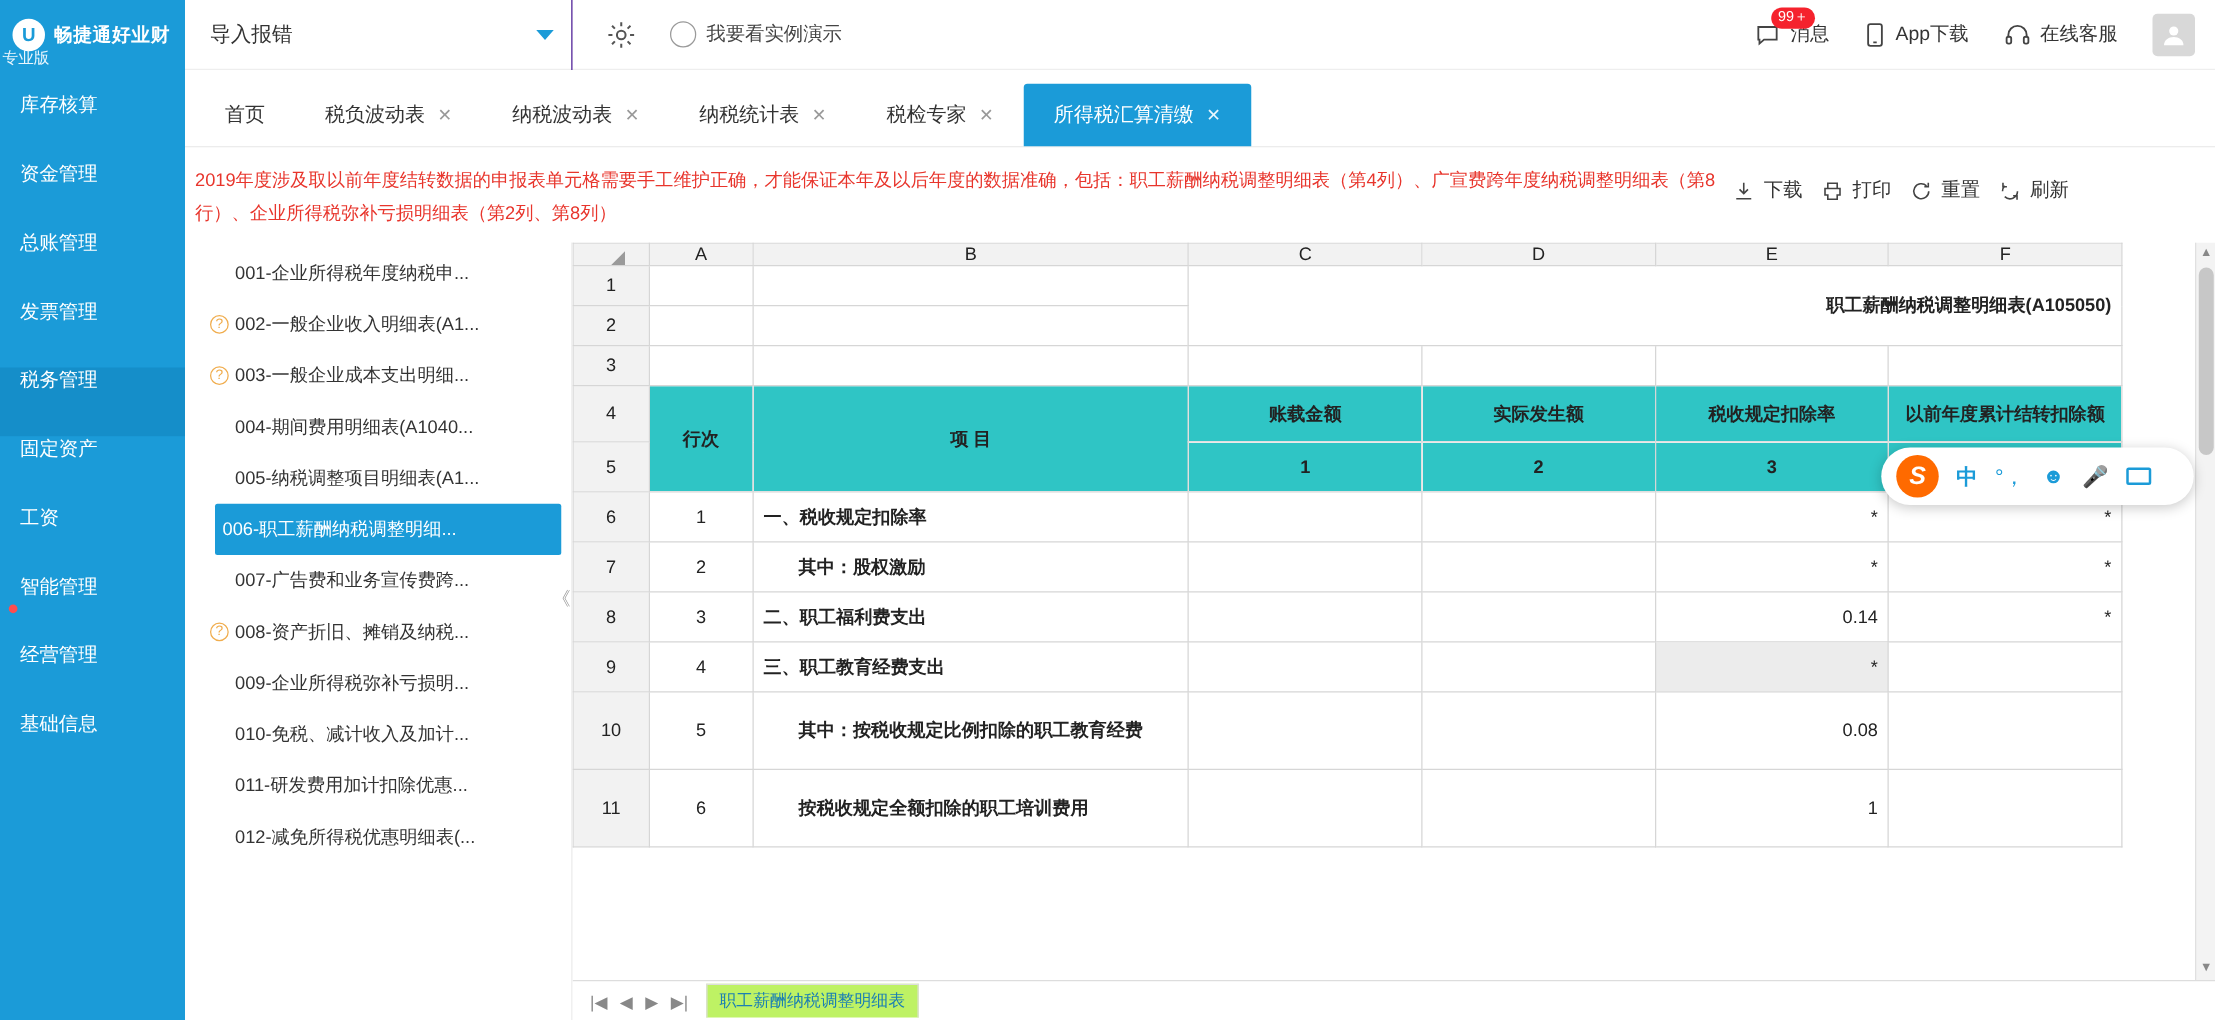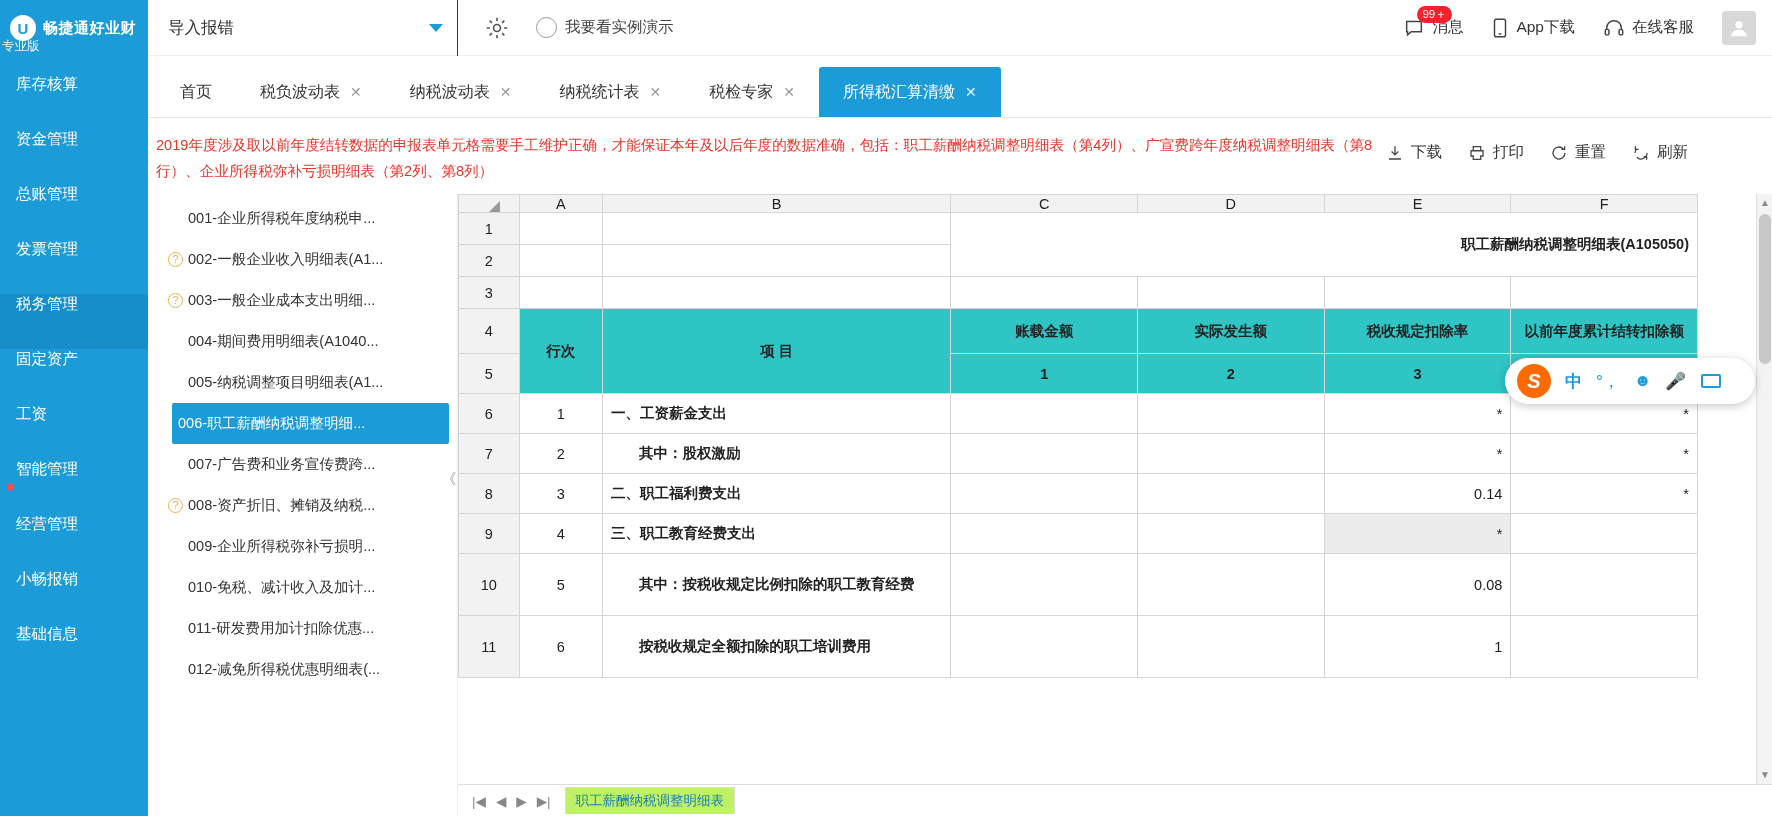--- a/index.html
+++ b/index.html
@@ -132,21 +132,21 @@
   
   .notice-row {
     display: flex; align-items: flex-start;
     padding: 14px 10px 10px 8px;
     background: #fff;
   }
   .notice {
     color: #e8352c; font-size: 14.6px; line-height: 26px;
     flex: 1 1 auto; max-width: 1230px;
   }
-  .actions { display: flex; align-items: center; gap: 26px; padding: 10px 26px 0 0; }
+  .actions { display: flex; align-items: center; gap: 15px; padding: 10px 26px 0 0; }
   .action {
     display: flex; align-items: center; gap: 7px;
     font-size: 15.5px; color: #333; cursor: pointer;
   }
 
   
   .body { flex: 1 1 auto; display: flex; min-height: 0; background: #fff; position: relative; }
   .tree {
     width: 310px; flex: 0 0 310px;
     padding-top: 4px;
@@ -283,23 +283,20 @@
       </div>
       <div class="nav-item">
         <span>工资</span>
       </div>
       <div class="nav-item">
         <span class="dot"></span>
         <span>智能管理</span>
       </div>
       <div class="nav-item">
         <span>经营管理</span>
-      </div>
-      <div class="nav-item">
-        <span>小畅报销</span>
       </div>
       <div class="nav-item">
         <span>基础信息</span>
       </div>
     </div>
   </div>
 
   <div class="right">
 
     <div class="topbar">
@@ -509,21 +506,21 @@
             <td class="rowhead">5</td>
             <td class="teal">1</td>
             <td class="teal">2</td>
             <td class="teal">3</td>
             <td class="teal"></td>
           </tr>
 
           <tr style="height:40px">
             <td class="rowhead">6</td>
             <td class="center">1</td>
-            <td class="lbl">一、工资薪金支出</td>
+            <td class="lbl">一、税收规定扣除率</td>
             <td></td>
             <td></td>
             <td class="right-al star">*</td>
             <td class="right-al star">*</td>
           </tr>
           <tr style="height:40px">
             <td class="rowhead">7</td>
             <td class="center">2</td>
             <td class="lbl" style="padding-left:36px">其中：股权激励</td>
             <td></td>

